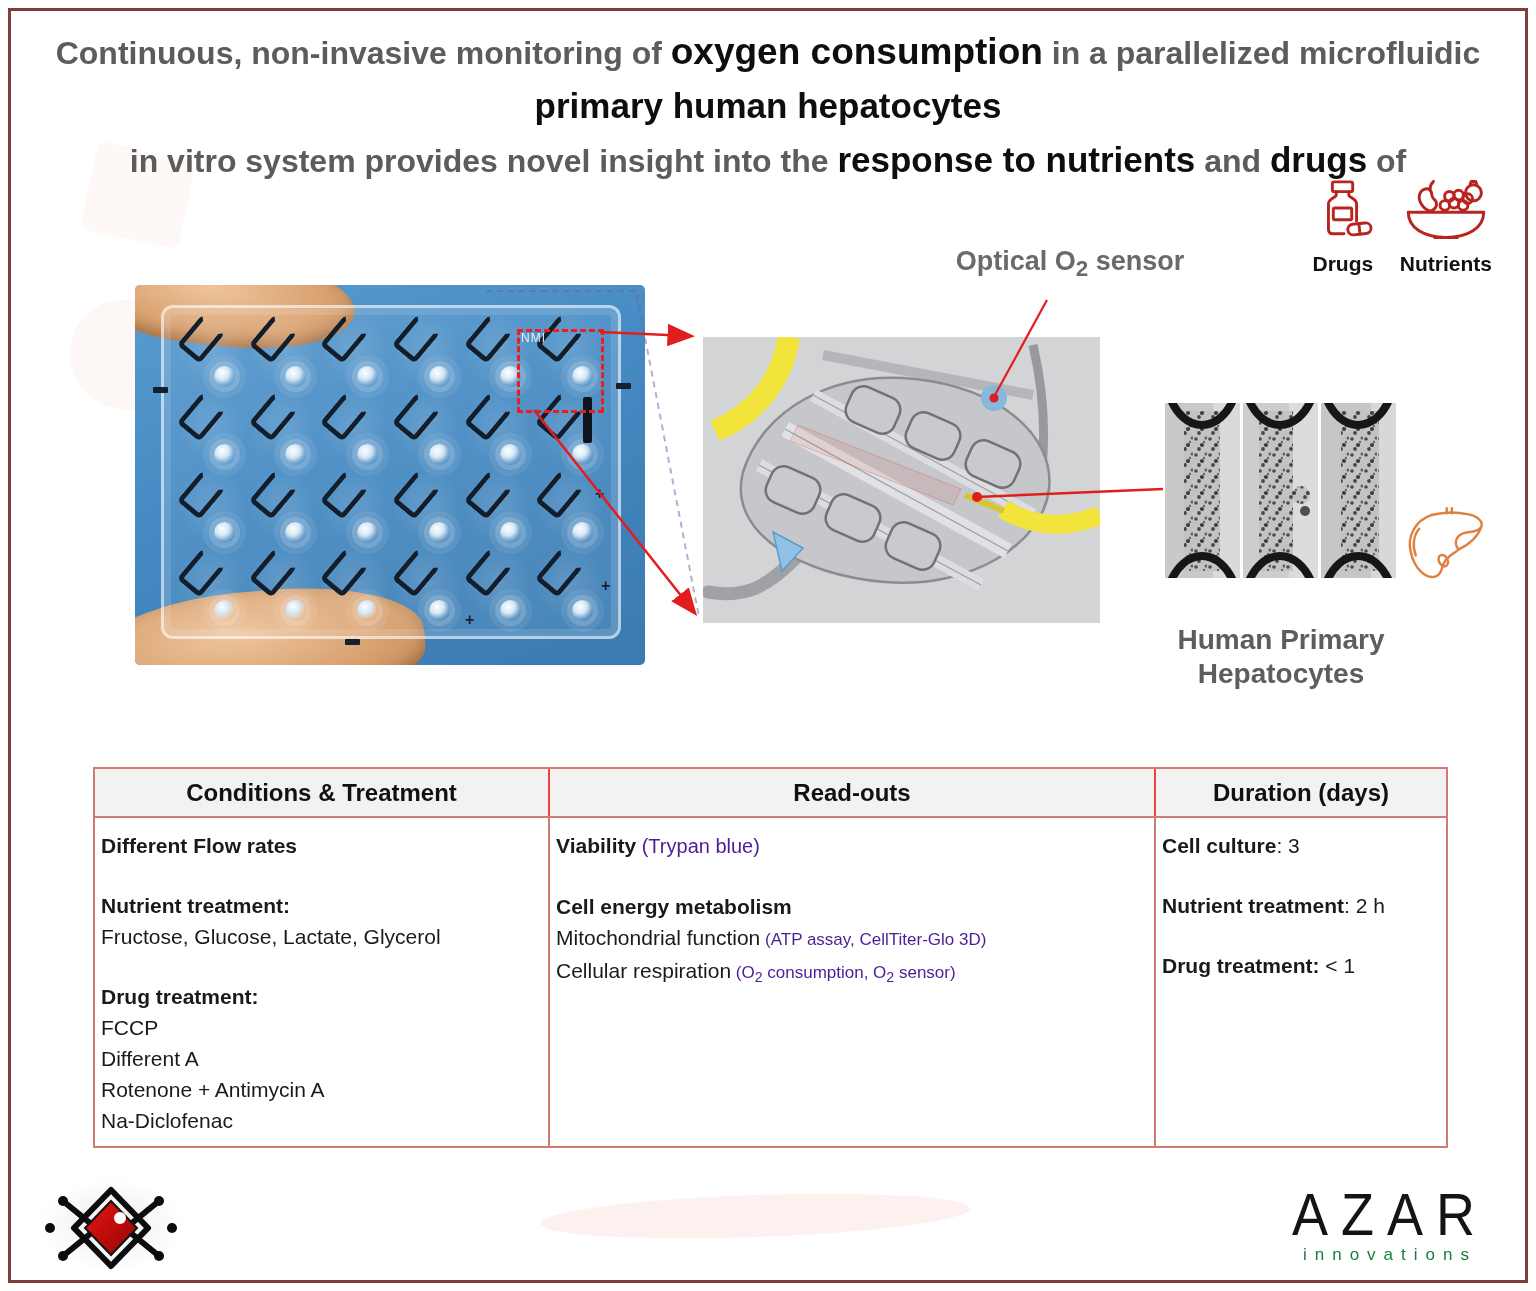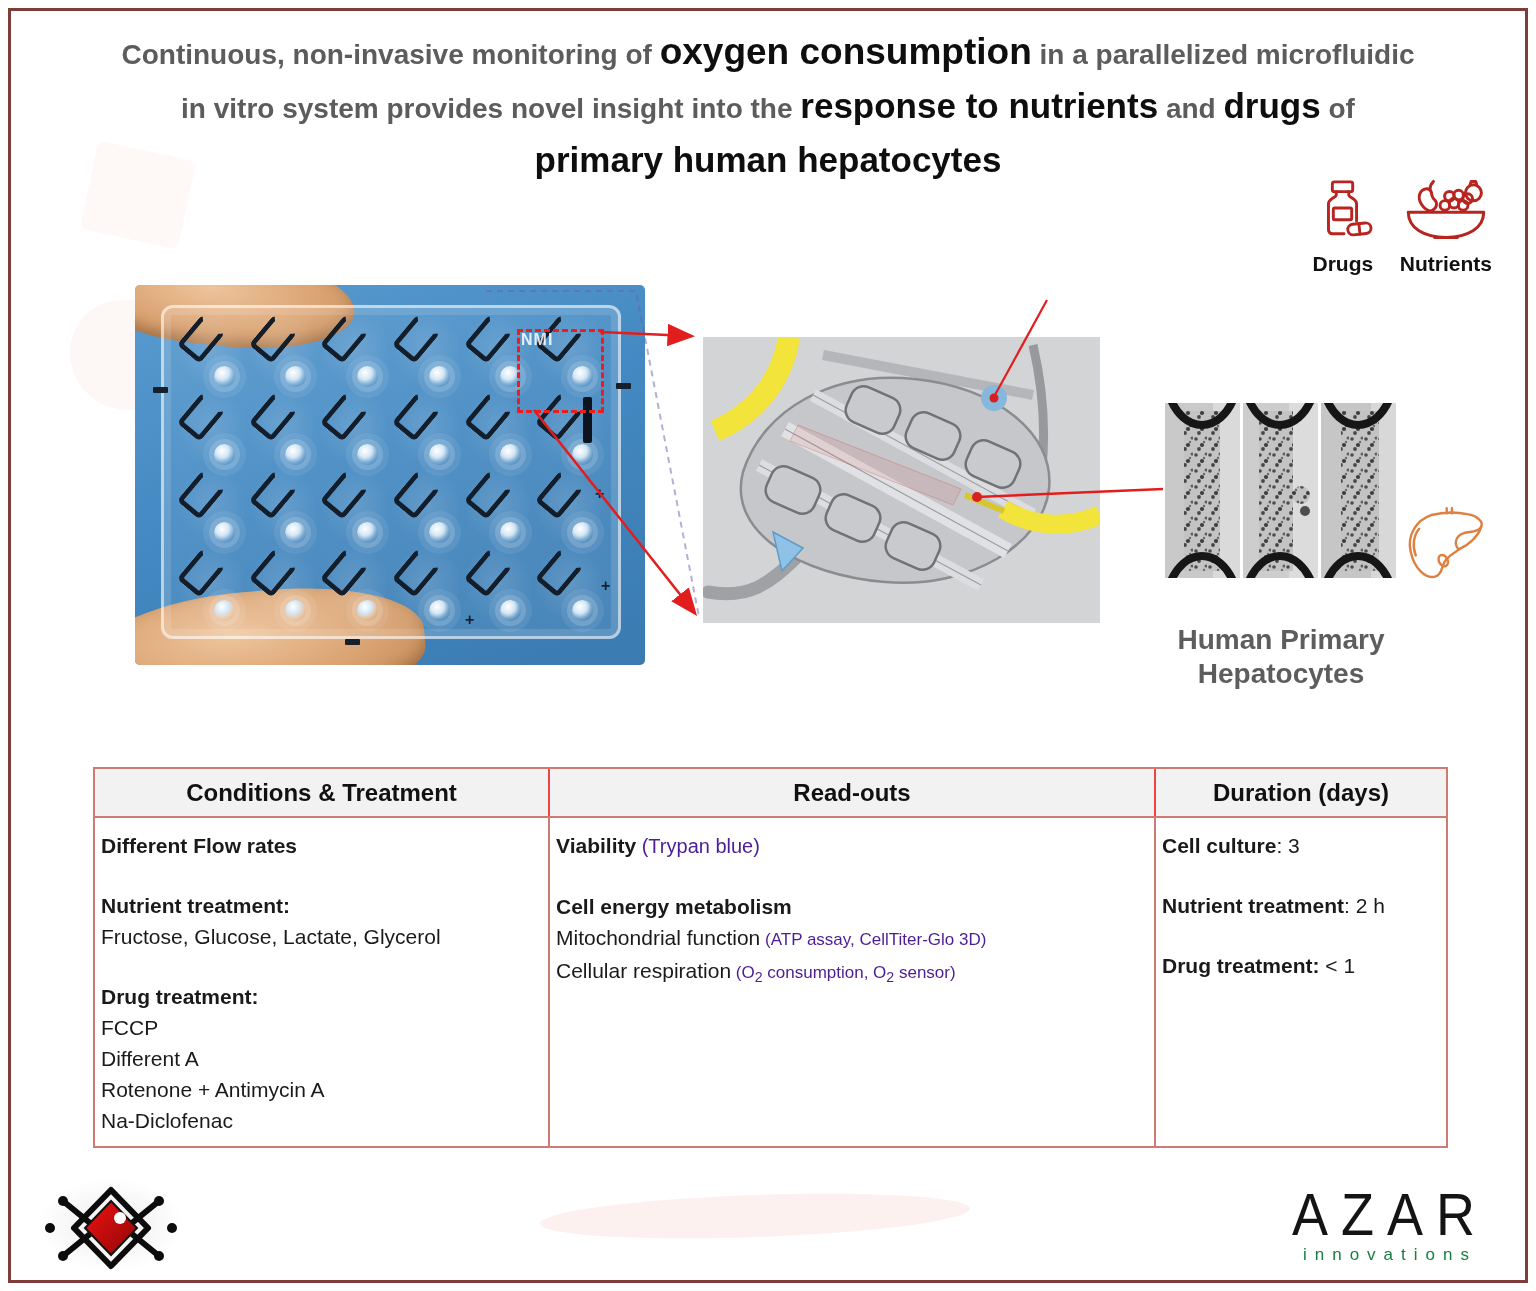--- a/index.html
+++ b/index.html
@@ -3,21 +3,21 @@
 <meta charset="utf-8">
 <style>
   html,body{margin:0;padding:0;background:#ffffff;}
   body{font-family:"Liberation Sans","DejaVu Sans",sans-serif;}
   #page{position:relative;width:1536px;height:1291px;background:#fff;overflow:hidden;}
   #frame{position:absolute;inset:8px;border:3px solid #7f3d3a;pointer-events:none;}
 
   
   .title{position:absolute;top:28px;left:50px;right:50px;text-align:center;}
   .tl{line-height:47px;}
-  .g{color:#5c5c5c;font-size:28px;font-weight:600;}
+  .g{color:#5c5c5c;font-size:32px;font-weight:600;}
   .k{color:#0e0e0e;font-weight:700;}
   .xl{font-size:37px;}
   .lg{font-size:35px;}
 
   
   .legend{position:absolute;top:178px;right:44px;display:flex;gap:26px;}
   .leg-item{display:flex;flex-direction:column;align-items:center;}
   .leg-label{font-size:21px;font-weight:700;color:#111;margin-top:6px;}
 
   
@@ -29,21 +29,21 @@
   .plate-body{position:absolute;left:26px;top:20px;right:24px;bottom:26px;border:3px solid rgba(255,255,255,.6);
          border-radius:12px;background:rgba(255,255,255,.07);box-shadow:inset 0 0 0 7px rgba(255,255,255,.12);}
   .plate-grid{position:absolute;left:8px;top:6px;right:16px;bottom:10px;display:grid;
          grid-template-columns:repeat(6,1fr);grid-template-rows:repeat(4,1fr);}
   .unit{position:relative;background:radial-gradient(ellipse at 55% 45%,rgba(255,255,255,.12),transparent 62%);}
   .unit::before{content:"";position:absolute;left:14px;top:5px;width:20px;height:30px;
          border:5px solid #141e2b;border-top-color:transparent;border-radius:6px;transform:rotate(40deg);}
   .unit::after{content:"";position:absolute;right:9px;bottom:5px;width:21px;height:21px;border-radius:50%;
          background:radial-gradient(circle at 38% 32%,#ffffff 0%,#d5e7f5 35%,rgba(255,255,255,.25) 60%,rgba(255,255,255,.05) 75%);
          box-shadow:0 0 0 5px rgba(255,255,255,.16),0 0 0 11px rgba(255,255,255,.08);}
-  .plate-marking{position:absolute;left:386px;top:46px;color:rgba(255,255,255,.85);font-size:16px;letter-spacing:1px;font-weight:bold;}
+  .plate-marking{position:absolute;left:386px;top:46px;color:rgba(255,255,255,.85);font-size:12px;letter-spacing:1px;}
   .pbar{position:absolute;left:448px;top:112px;width:9px;height:46px;background:#0d1420;border-radius:2px;}
   .pmark{position:absolute;color:#16202c;font-size:16px;font-weight:700;}
   .ptick{position:absolute;width:15px;height:6px;background:#16202c;border-radius:1px;}
   .zoombox{position:absolute;left:382px;top:44px;width:81px;height:78px;border:3px dashed #ee1c1c;}
 
   
   .diagram{position:absolute;left:703px;top:337px;width:397px;height:286px;}
 
   
   .sensor-label{position:absolute;left:940px;top:246px;width:260px;text-align:center;
@@ -89,22 +89,22 @@
 <div id="page">
   <div id="frame"></div>
 
   <div class="wm wm1"></div>
   <div class="wm wm2"></div>
   <div class="wm wm3"></div>
   <div class="wm wm4"></div>
 
   <div class="title">
     <div class="tl"><span class="g">Continuous, non-invasive monitoring of </span><span class="k xl">oxygen consumption</span><span class="g"> in a parallelized microfluidic</span></div>
+    <div class="tl"><span class="k lg">primary human hepatocytes</span></div>
     <div class="tl"><span class="g">in vitro system provides novel insight into the </span><span class="k lg">response to nutrients</span><span class="g"> and </span><span class="k lg">drugs</span><span class="g"> of</span></div>
-    <div class="tl"><span class="k lg">primary human hepatocytes</span></div>
   </div>
 
   <div class="legend">
     <div class="leg-item">
       <span>
         <svg width="62" height="64" viewBox="0 0 64 64" fill="none" stroke="#b8241f" stroke-width="3" stroke-linejoin="round" stroke-linecap="round">
           <rect x="21" y="3" width="21" height="10" rx="2"></rect>
           <path d="M25,13 v3.5 c0,2.5 -8,4 -8,9 v27 a4,4 0 0 0 4,4 h12"></path>
           <path d="M38,13 v3.5 c0,2.5 8,4 8,9 v18"></path>
           <rect x="22" y="30" width="19" height="12" rx="1.5"></rect>
@@ -132,20 +132,23 @@
               <circle cx="58" cy="18" r="4.2"></circle>
           </g>
           <path d="M6,30 H72 C72,44 58,52 39,52 C20,52 6,44 6,30 Z"></path>
           <path d="M29,52 h20"></path>
         </svg>
       </span>
       <div class="leg-label">Nutrients</div>
     </div>
   </div>
 
+  <div class="sensor-label">
+    <span>Optical O</span><sub>2</sub><span> sensor</span>
+  </div>
 
   <div class="plate">
     <div class="finger thumb"></div>
     <div class="finger finger2"></div>
     <div class="plate-body">
       <div class="plate-grid">
           <div class="unit"></div>
           <div class="unit"></div>
           <div class="unit"></div>
           <div class="unit"></div>

